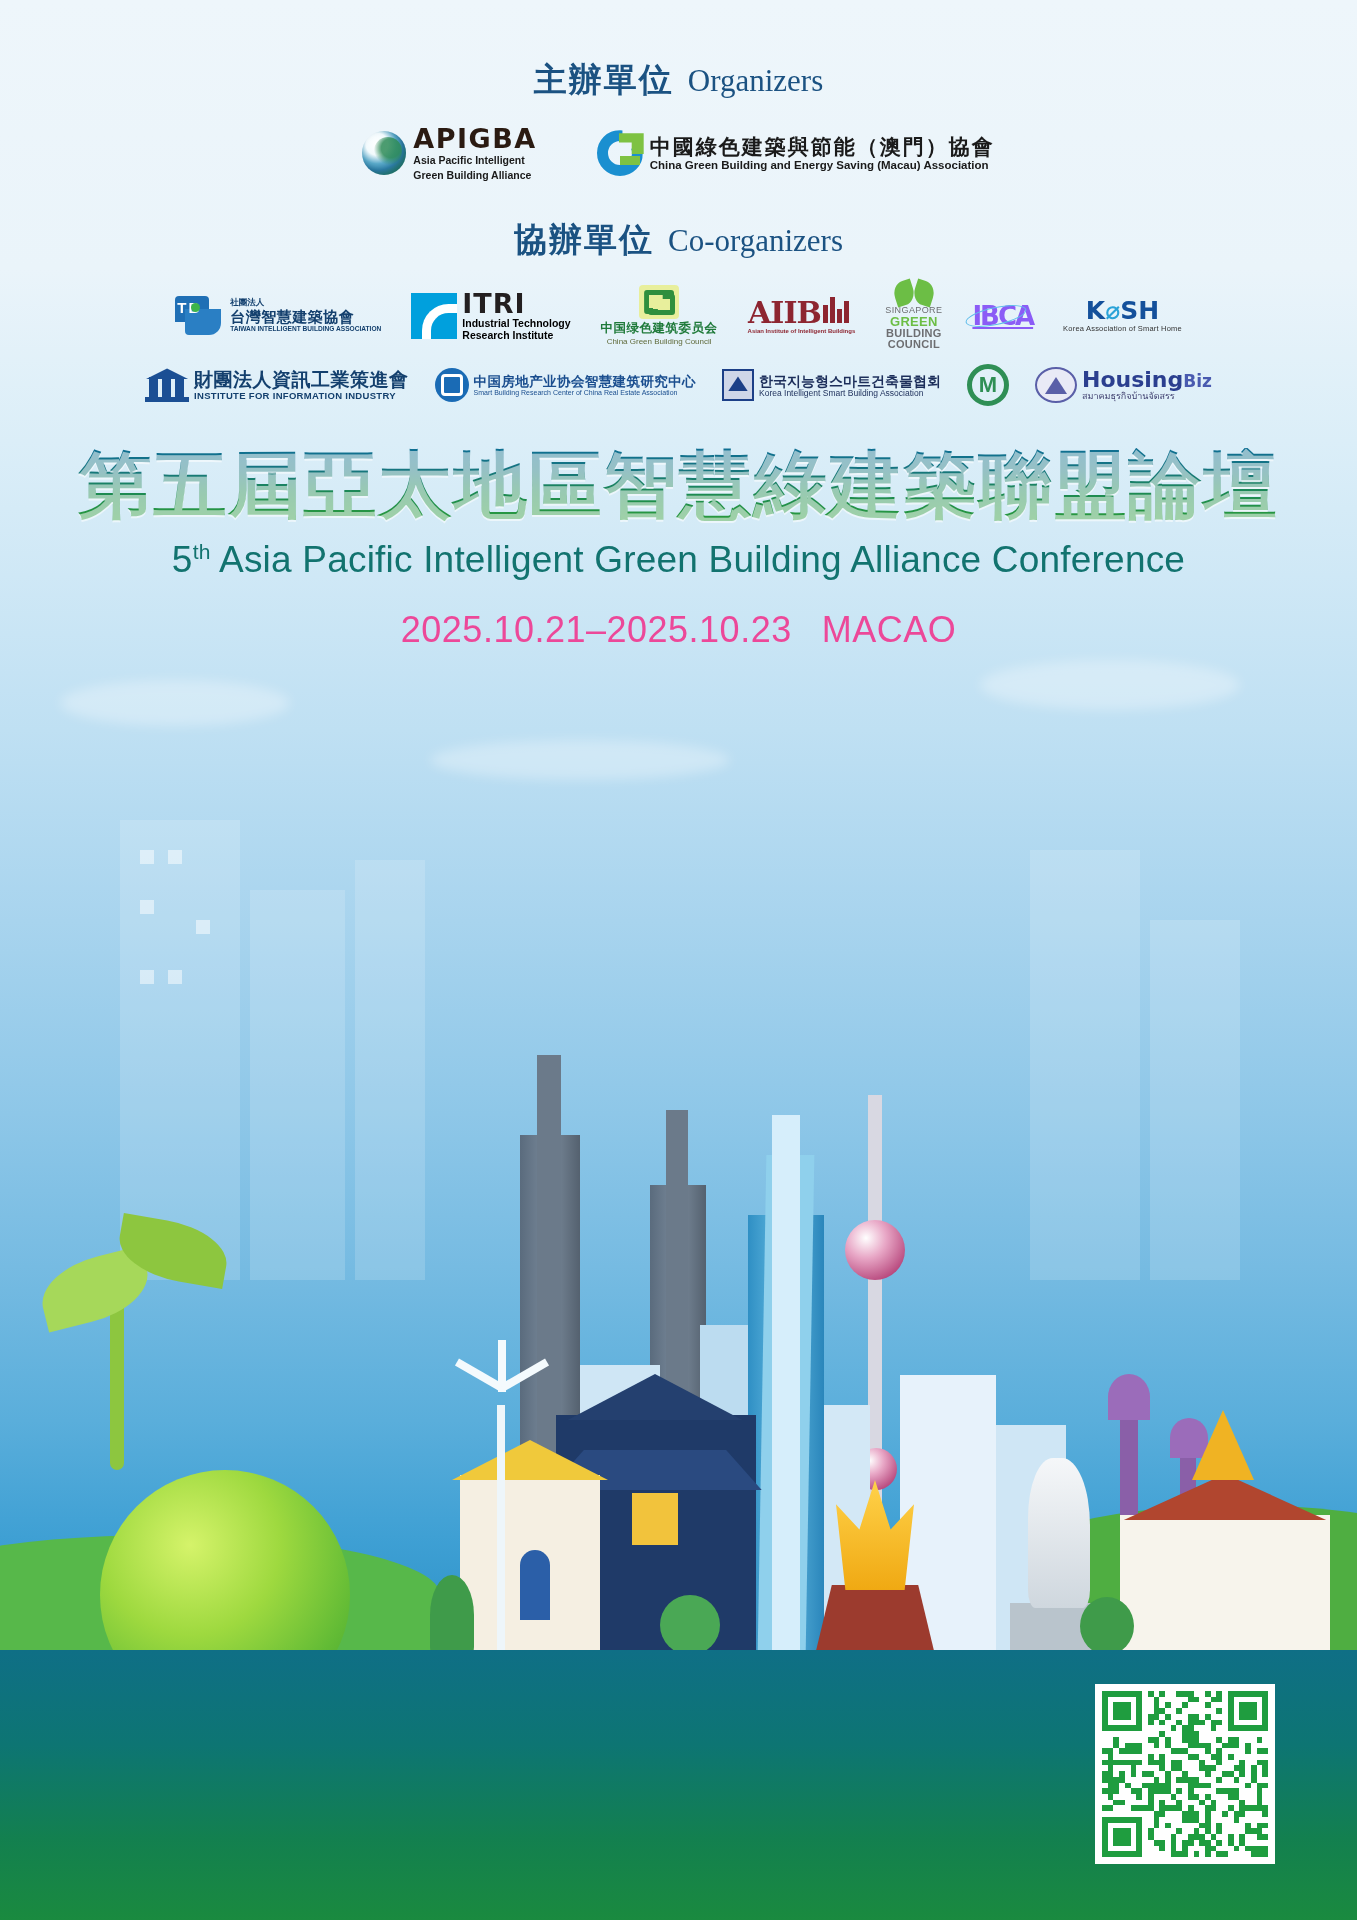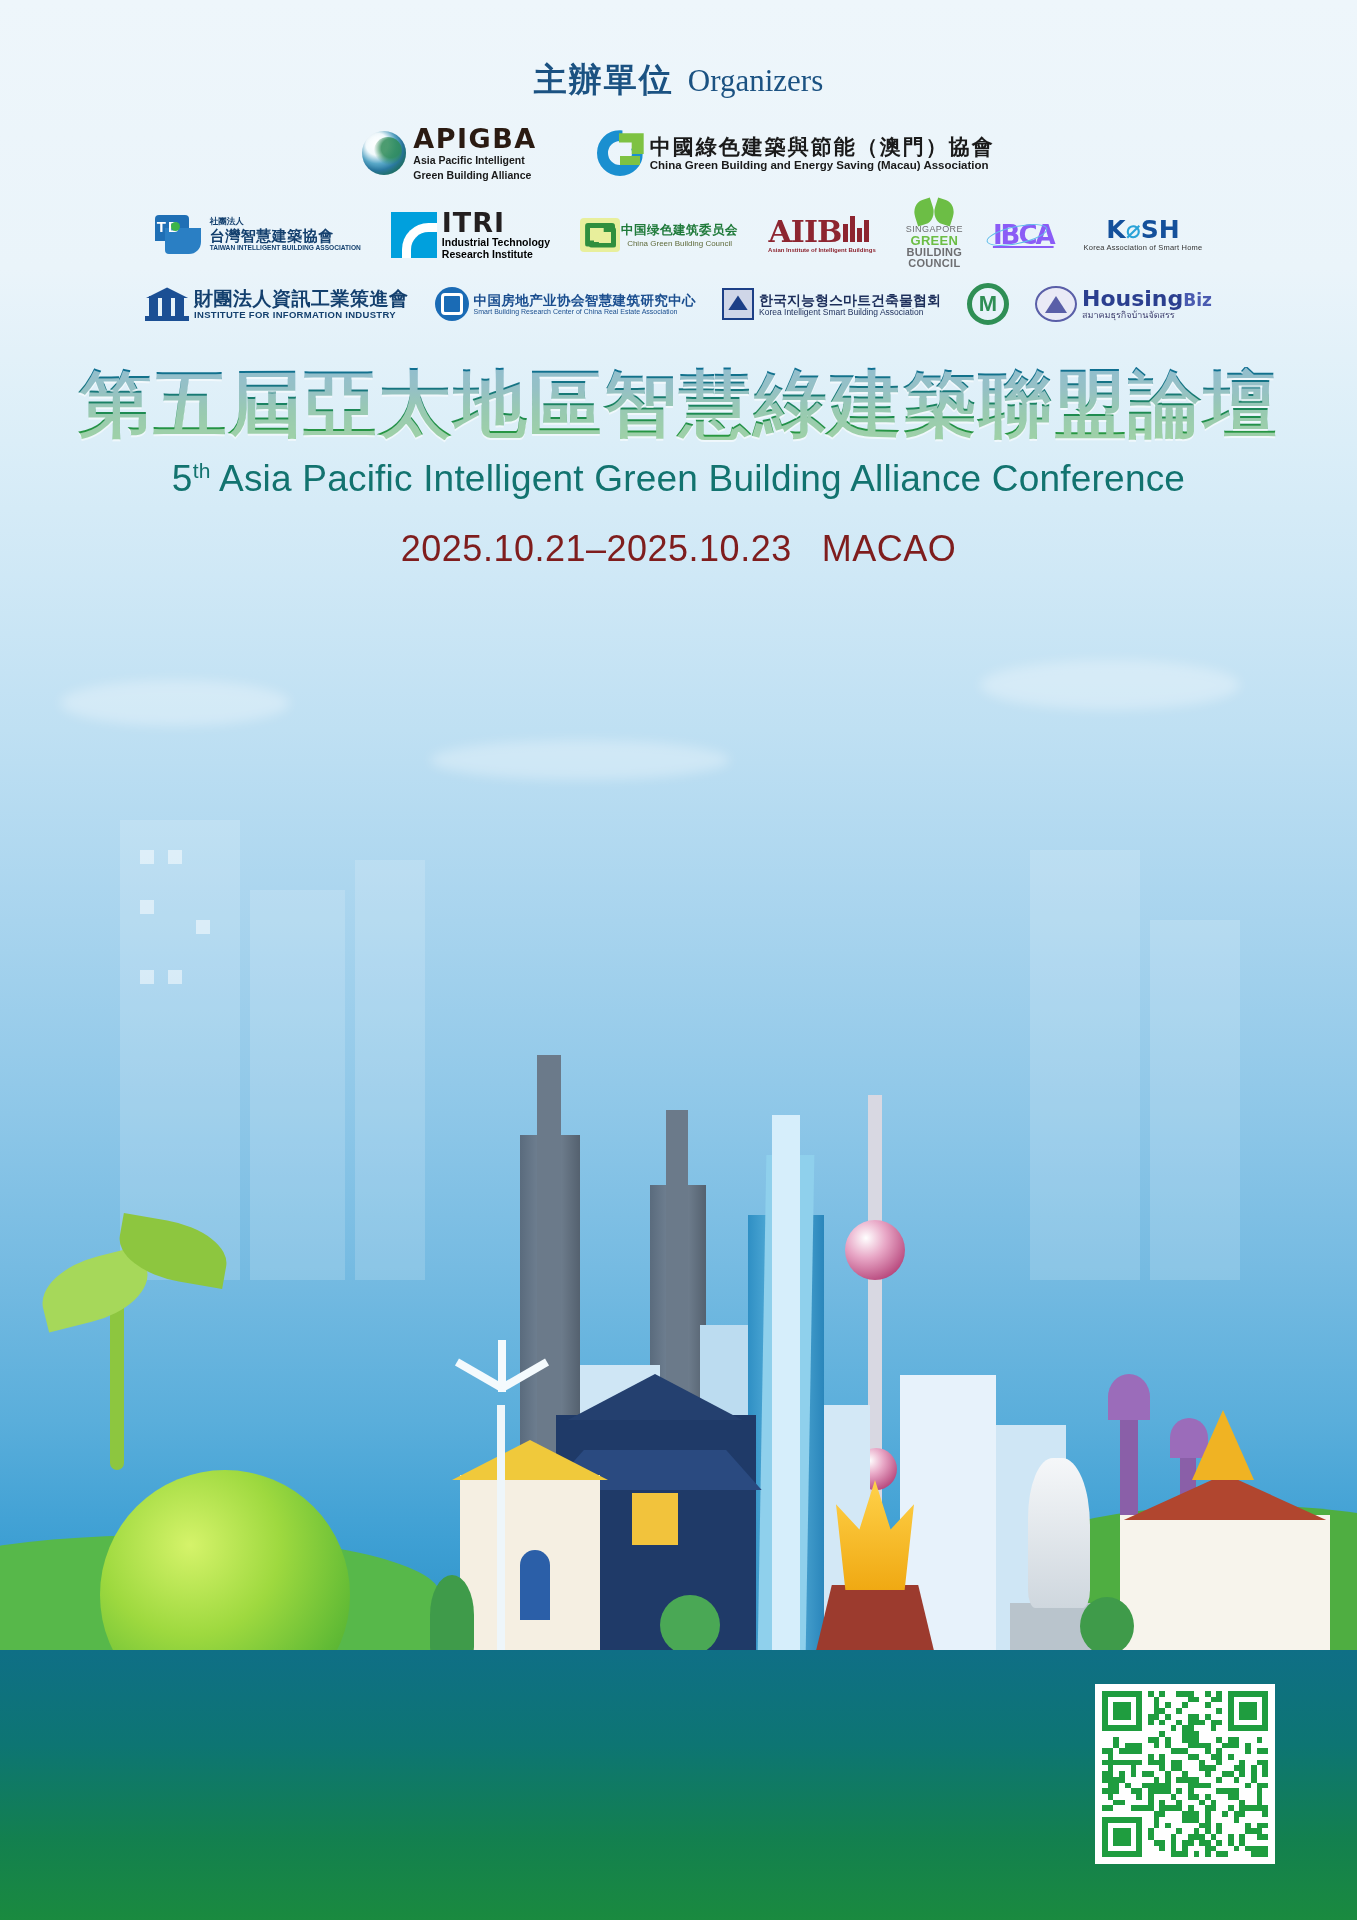--- a/index.html
+++ b/index.html
@@ -114,21 +114,21 @@
   .hb-sub { font-size:9px; color:#3b3b6b; }
 
   
   .title-cn { text-align:center; font-family:"DejaVu Sans", sans-serif; font-weight:700;
     font-size:73px; letter-spacing:2px; line-height:1;
     background:linear-gradient(180deg,#0f6f93 0%,#16757f 30%,#1d8a52 62%,#2a9a3c 100%);
     -webkit-background-clip:text; background-clip:text; color:transparent;
     text-shadow:0 2px 0 rgba(255,255,255,.55); }
   .title-en { color:#12736f; font-size:37px; font-weight:400; letter-spacing:.2px; }
   .title-en sup { font-size:21px; }
-  .title-date { text-align:center; color:#7f1d1d; font-size:36px; letter-spacing:.5px; }
+  .title-date { text-align:center; color:#ec4899; font-size:36px; letter-spacing:.5px; }
   .title-date .city { margin-left:30px; }
 
   
   .scene { position:absolute; left:0; right:0; top:620px; bottom:0; overflow:hidden; }
   .ghost { position:absolute; background:rgba(255,255,255,.16); }
   .cloud { position:absolute; background:rgba(255,255,255,.30); border-radius:50%; filter:blur(6px); }
   .hill { position:absolute; bottom:265px; background:#5dbb46; border-radius:50% 50% 0 0; }
   .water { position:absolute; left:0; right:0; bottom:0; height:270px;
     background:linear-gradient(180deg,#0f6f86 0%,#0d7573 35%,#13804f 70%,#1a8a3f 100%); }
   .bld { position:absolute; bottom:265px; }
@@ -166,20 +166,23 @@
           <div class="leaf"></div>
           <div class="bar"></div>
       </div>
       <div class="logo-txt">
         <div class="l-cn" style="font-size:21px; letter-spacing:2px;">中國綠色建築與節能（澳門）協會</div>
         <div class="l-en" style="font-size:11.5px; font-weight:700; margin-top:0;">China Green Building and Energy Saving (Macau) Association</div>
       </div>
     </div>
   </div>
 
+  <div style="margin-top:36px;">
+    <span class="sec-title"><span>協辦單位</span><span class="en">Co-organizers</span></span>
+  </div>
 
   <div class="logo-row" style="margin-top:18px; gap:30px; padding:0 95px;">
 
     <div class="co">
       <div class="tiba-mark">
         <div class="b1"></div>
           <div class="dot"></div>
           <div class="lbl">T B</div>
           <div class="b2"></div>
       </div>
@@ -192,21 +195,21 @@
 
     <div class="co">
       <div class="itri-sq"></div>
       <div class="co-txt">
         <div class="itri-name">ITRI</div>
         <div style="font-size:10.5px;font-weight:700;">Industrial Technology</div>
         <div style="font-size:10.5px;font-weight:700;">Research Institute</div>
       </div>
     </div>
 
-    <div class="co" style="flex-direction:row; gap:1px;">
+    <div class="co" style="flex-direction:column; gap:1px;">
       <div class="cgbc-ico"></div>
       <div style="text-align:center;">
         <div style="font-size:12.5px;font-weight:700;color:#1f7a3a;letter-spacing:.5px;">中国绿色建筑委员会</div>
         <div style="font-size:8px;color:#5f6a3a;">China Green Building Council</div>
       </div>
     </div>
 
     <div class="co" style="flex-direction:column; gap:1px;">
       <div class="aiib-box">
         <span>AIIB</span><span class="aiib-bld">

